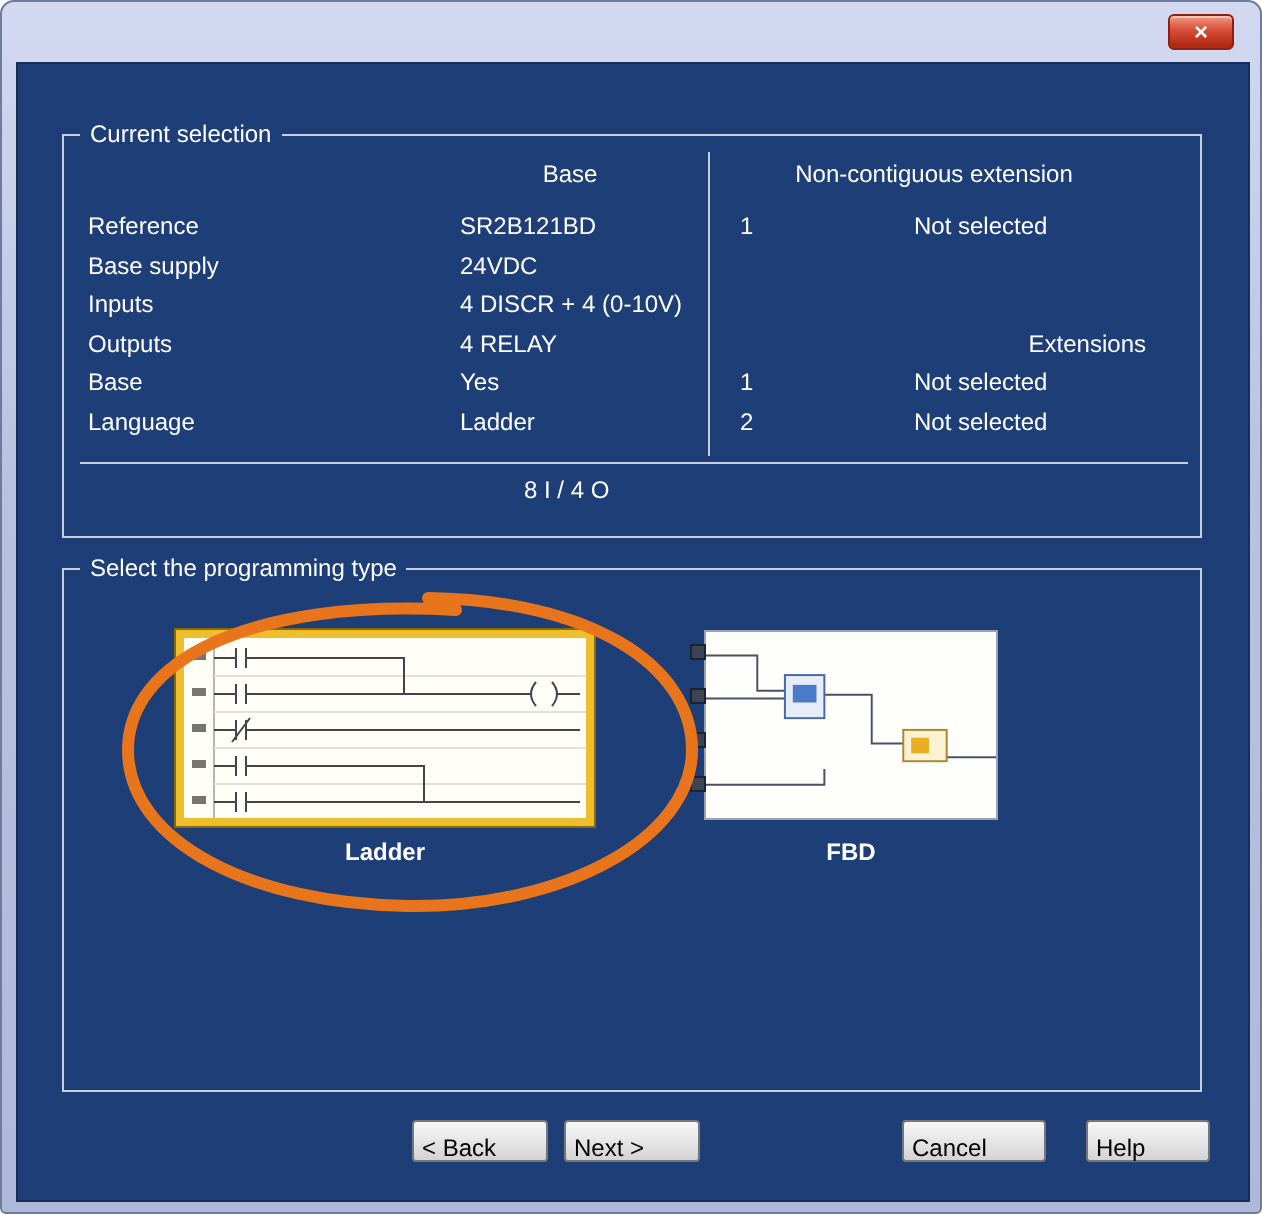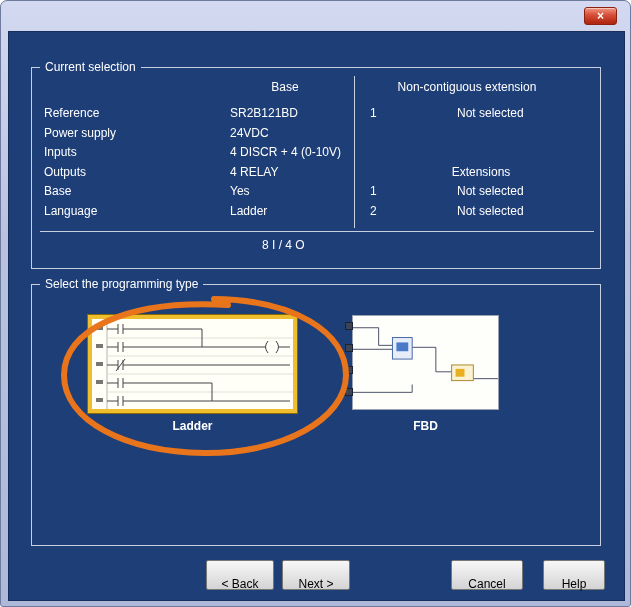--- a/index.html
+++ b/index.html
@@ -69,22 +69,22 @@
   .annotation {
     position:absolute; left:22px; top:2px; width:302px; height:178px;
     pointer-events:none; z-index:6;
   }
 
   .btn {
     position:absolute; height:21px;
     background:linear-gradient(#f7f7f7, #e4e4e4 55%, #d3d3d3);
     border:1px solid #777777; border-radius:2px;
     font-family:"Liberation Sans", sans-serif;
-    font-size:12px; color:#000; text-align:center; line-height:18px;
-    cursor:pointer; padding:14px;
+    font-size:12px; color:#000; text-align:left; line-height:18px;
+    cursor:pointer; padding:4px;
   }
 </style>
 </head>
 <body>
 
 <div class="window">
 
   <div class="titlebar">
     <button class="close-btn">
       <span>×</span>
@@ -93,38 +93,38 @@
 
   <div class="client">
 
     <div class="groupbox" style="left:23px; top:36px; width:570px; height:202px;">
       <span class="legend">Current selection</span>
 
       <span class="abs" style="left:198px; top:12px; width:110px; text-align:center;">Base</span>
 
       <span class="abs" style="left:12px; top:38px;">Reference</span>
       <span class="abs" style="left:198px; top:38px;">SR2B121BD</span>
-      <span class="abs" style="left:12px; top:58px;">Power supply</span>
+      <span class="abs" style="left:12px; top:58px;">Base supply</span>
       <span class="abs" style="left:198px; top:58px;">24VDC</span>
       <span class="abs" style="left:12px; top:77px;">Inputs</span>
       <span class="abs" style="left:198px; top:77px;">4 DISCR + 4 (0-10V)</span>
       <span class="abs" style="left:12px; top:97px;">Outputs</span>
       <span class="abs" style="left:198px; top:97px;">4 RELAY</span>
       <span class="abs" style="left:12px; top:116px;">Base</span>
       <span class="abs" style="left:198px; top:116px;">Yes</span>
       <span class="abs" style="left:12px; top:136px;">Language</span>
       <span class="abs" style="left:198px; top:136px;">Ladder</span>
 
       <div class="vline" style="left:322px; top:8px; height:152px;"></div>
 
       <span class="abs" style="left:330px; top:12px; width:210px; text-align:center;">Non-contiguous extension</span>
       <span class="abs" style="left:338px; top:38px;">1</span>
       <span class="abs" style="left:425px; top:38px;">Not selected</span>
 
-      <span class="abs" style="left:344px; top:97px; width:210px; text-align:center;">Extensions</span>
+      <span class="abs" style="left:331px; top:97px; width:210px; text-align:right;">Extensions</span>
       <span class="abs" style="left:338px; top:116px;">1</span>
       <span class="abs" style="left:425px; top:116px;">Not selected</span>
       <span class="abs" style="left:338px; top:136px;">2</span>
       <span class="abs" style="left:425px; top:136px;">Not selected</span>
 
       <div class="hline" style="left:8px; top:163px; width:554px;"></div>
       <span class="abs" style="left:230px; top:170px;">8 I / 4 O</span>
     </div>
 
     <div class="groupbox" style="left:23px; top:253px; width:570px; height:262px;">

